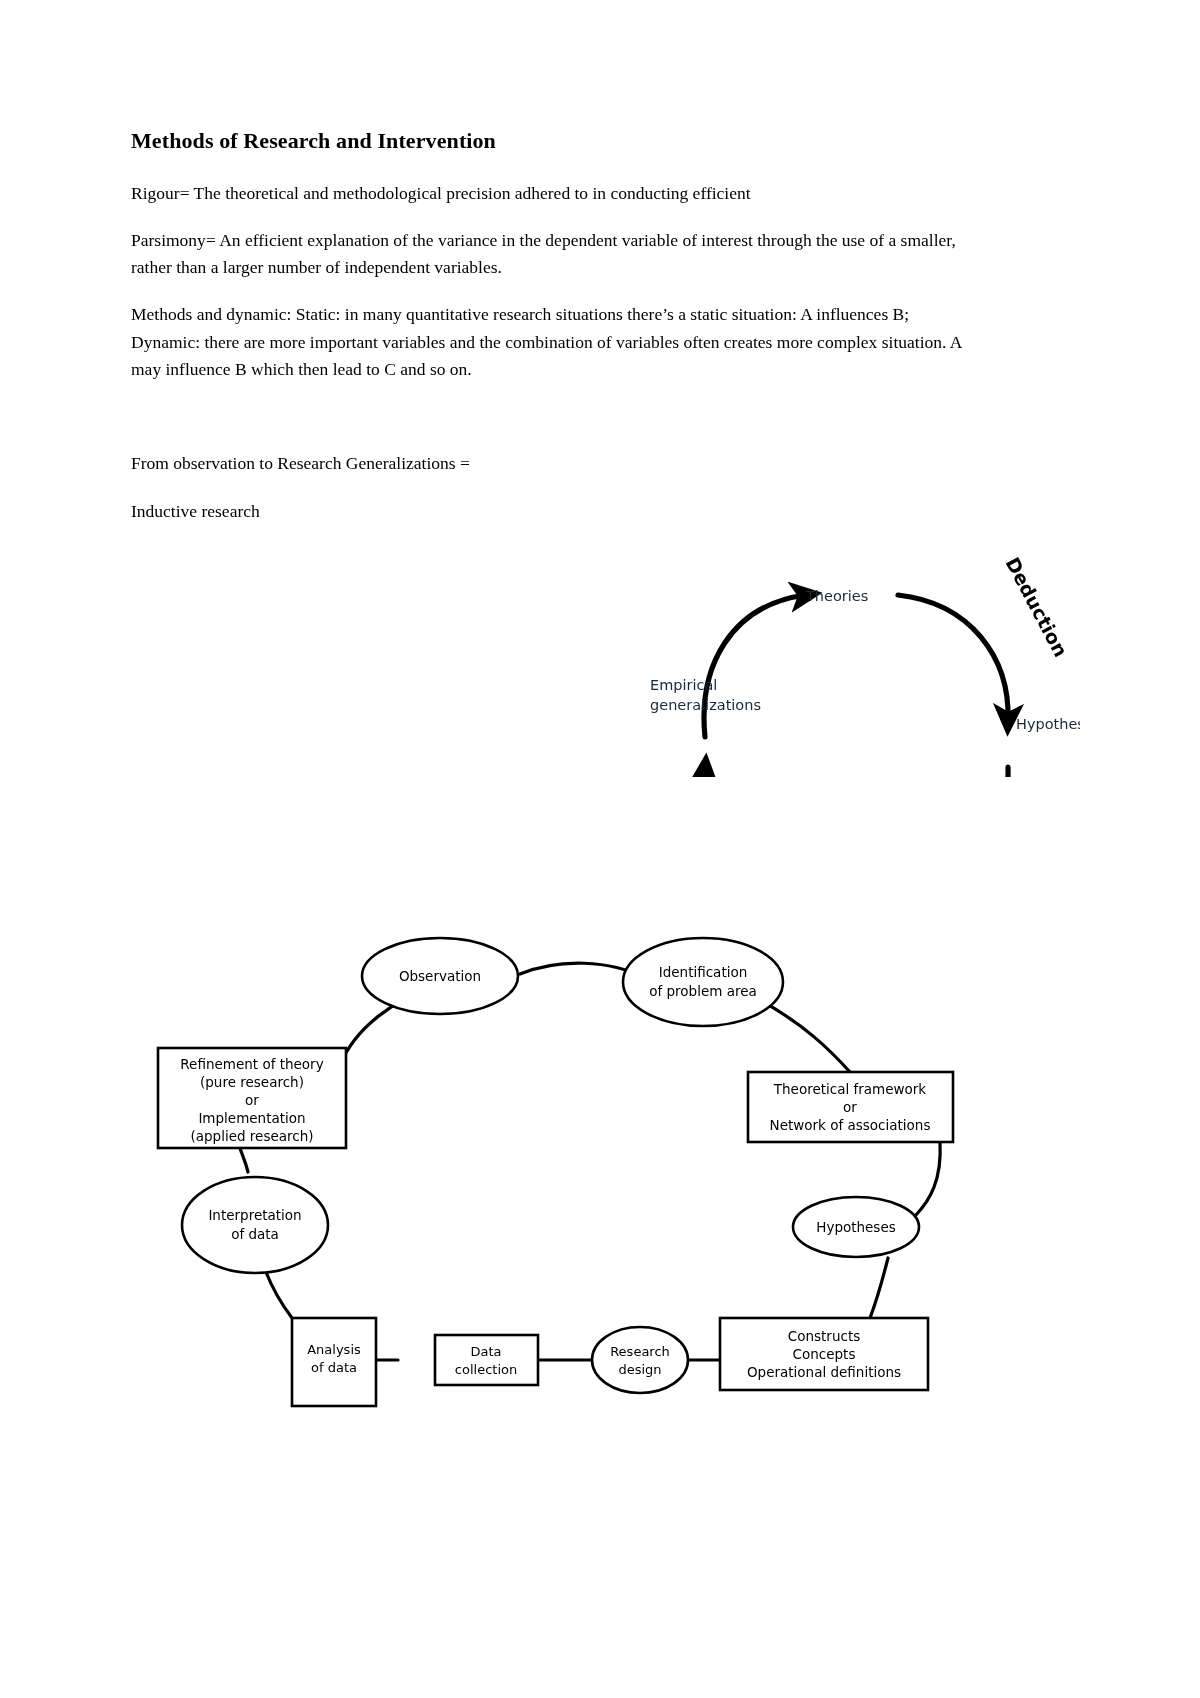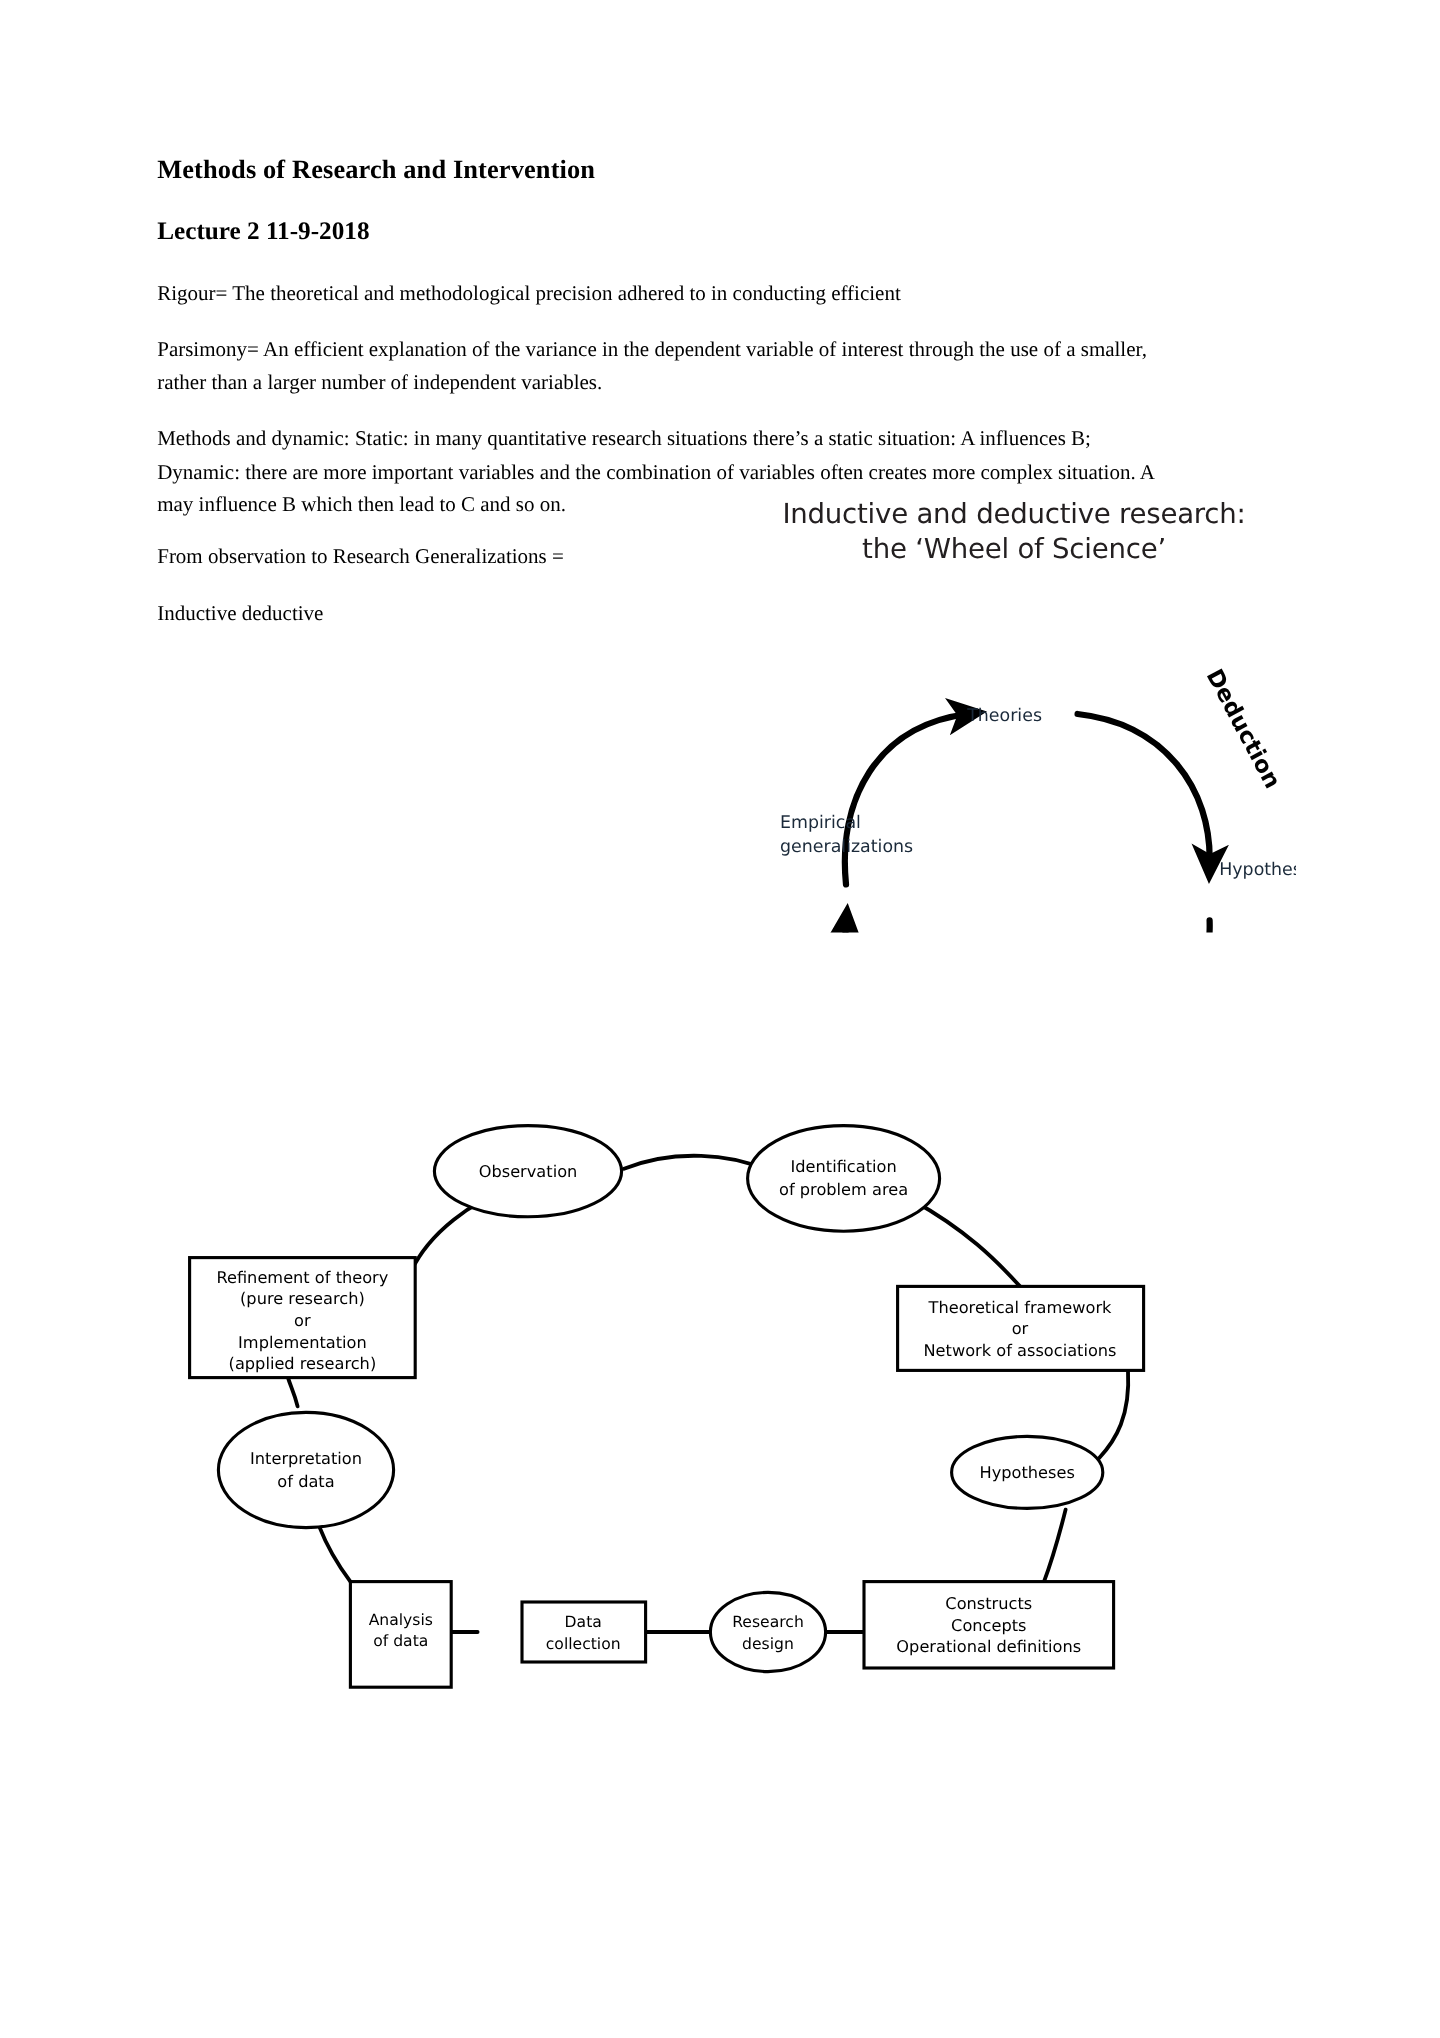--- a/index.html
+++ b/index.html
@@ -119,49 +119,44 @@
   }
   svg { display: block; }
 </style>
 </head>
 <body>
 
 <div class="page">
 
   <div class="text-col">
     <h1 class="doc-title">Methods of Research and Intervention</h1>
-    <h2 class="doc-sub">Lecture 2 11-9-2018</h2>
 
     <p class="para">
       <span class="b">Rigour</span><span>= The theoretical and methodological precision adhered to in conducting efficient</span>
     </p>
 
     <p class="para">
       <span class="b">Parsimony</span><span>= An efficient explanation of the variance in the dependent variable of interest through the use of a smaller, rather than a larger number of independent variables.</span>
     </p>
 
     <p class="para">
       <span class="b">Methods and dynamic</span><span>: Static: in many quantitative research situations there’s a static situation: A influences B; Dynamic: there are more important variables and the combination of variables often creates more complex situation. A may influence B which then lead to C and so on.</span>
     </p>
   </div>
 
   <div class="lower-text">
     <p>
       <span>From observation to Research Generalizations =</span>
     </p>
     <p>
-      <span class="b">Inductive deductive</span>
+      <span class="b">Inductive research</span>
     </p>
   </div>
 
   <div class="wheel">
-    <div class="wheel-title">
-      <div>Inductive and deductive research:</div>
-      <div>the ‘Wheel of Science’</div>
-    </div>
 
     <svg class="wheel-svg" width="470" height="300" viewBox="0 0 470 300">
       <defs>
         <marker id="whArrow" markerWidth="8" markerHeight="8" refX="3.2" refY="3" orient="auto">
           <path d="M0,0 L6.4,3 L0,6 L1.6,3 Z" fill="#000"></path>
         </marker>
       </defs>
 
       <path d="M 95,260 C 88,190 120,128 196,118" stroke="#000" stroke-width="5.2" fill="none" stroke-linecap="round" marker-end="url(#whArrow)"></path>
 

